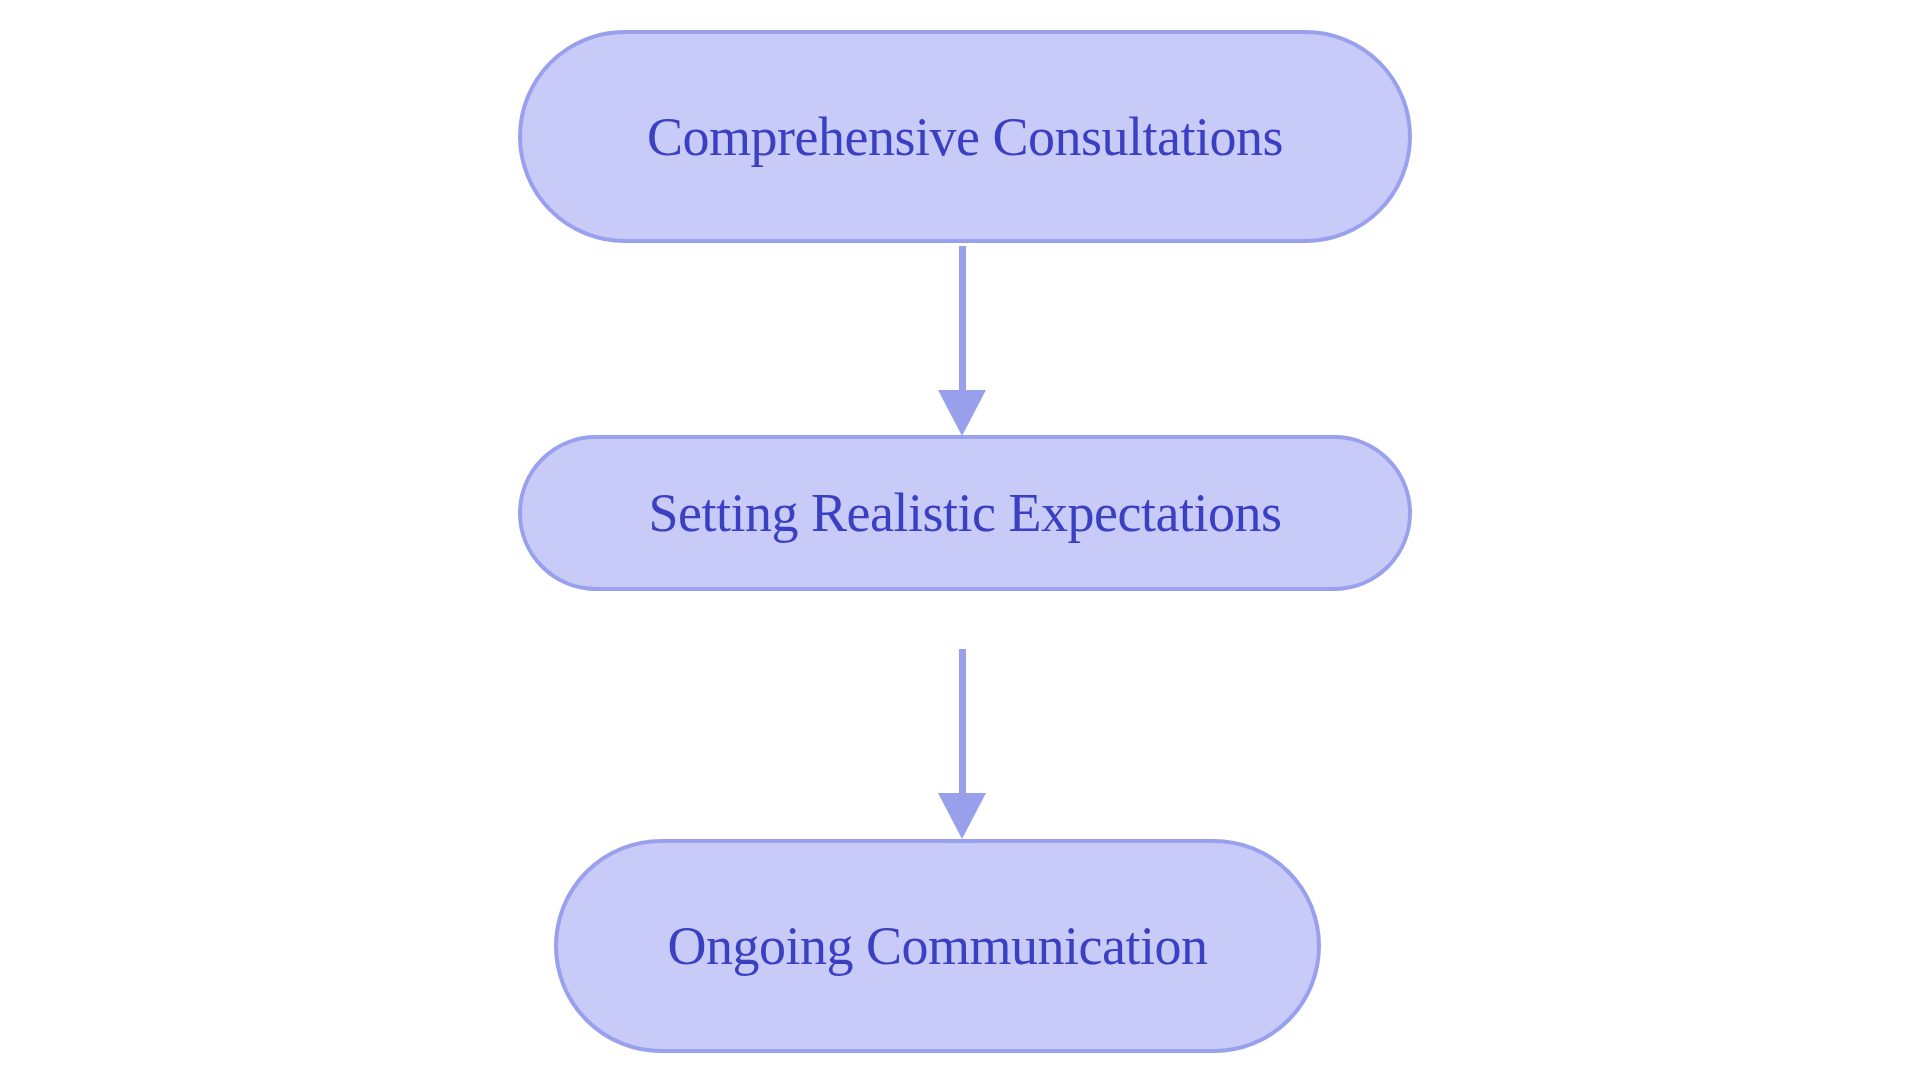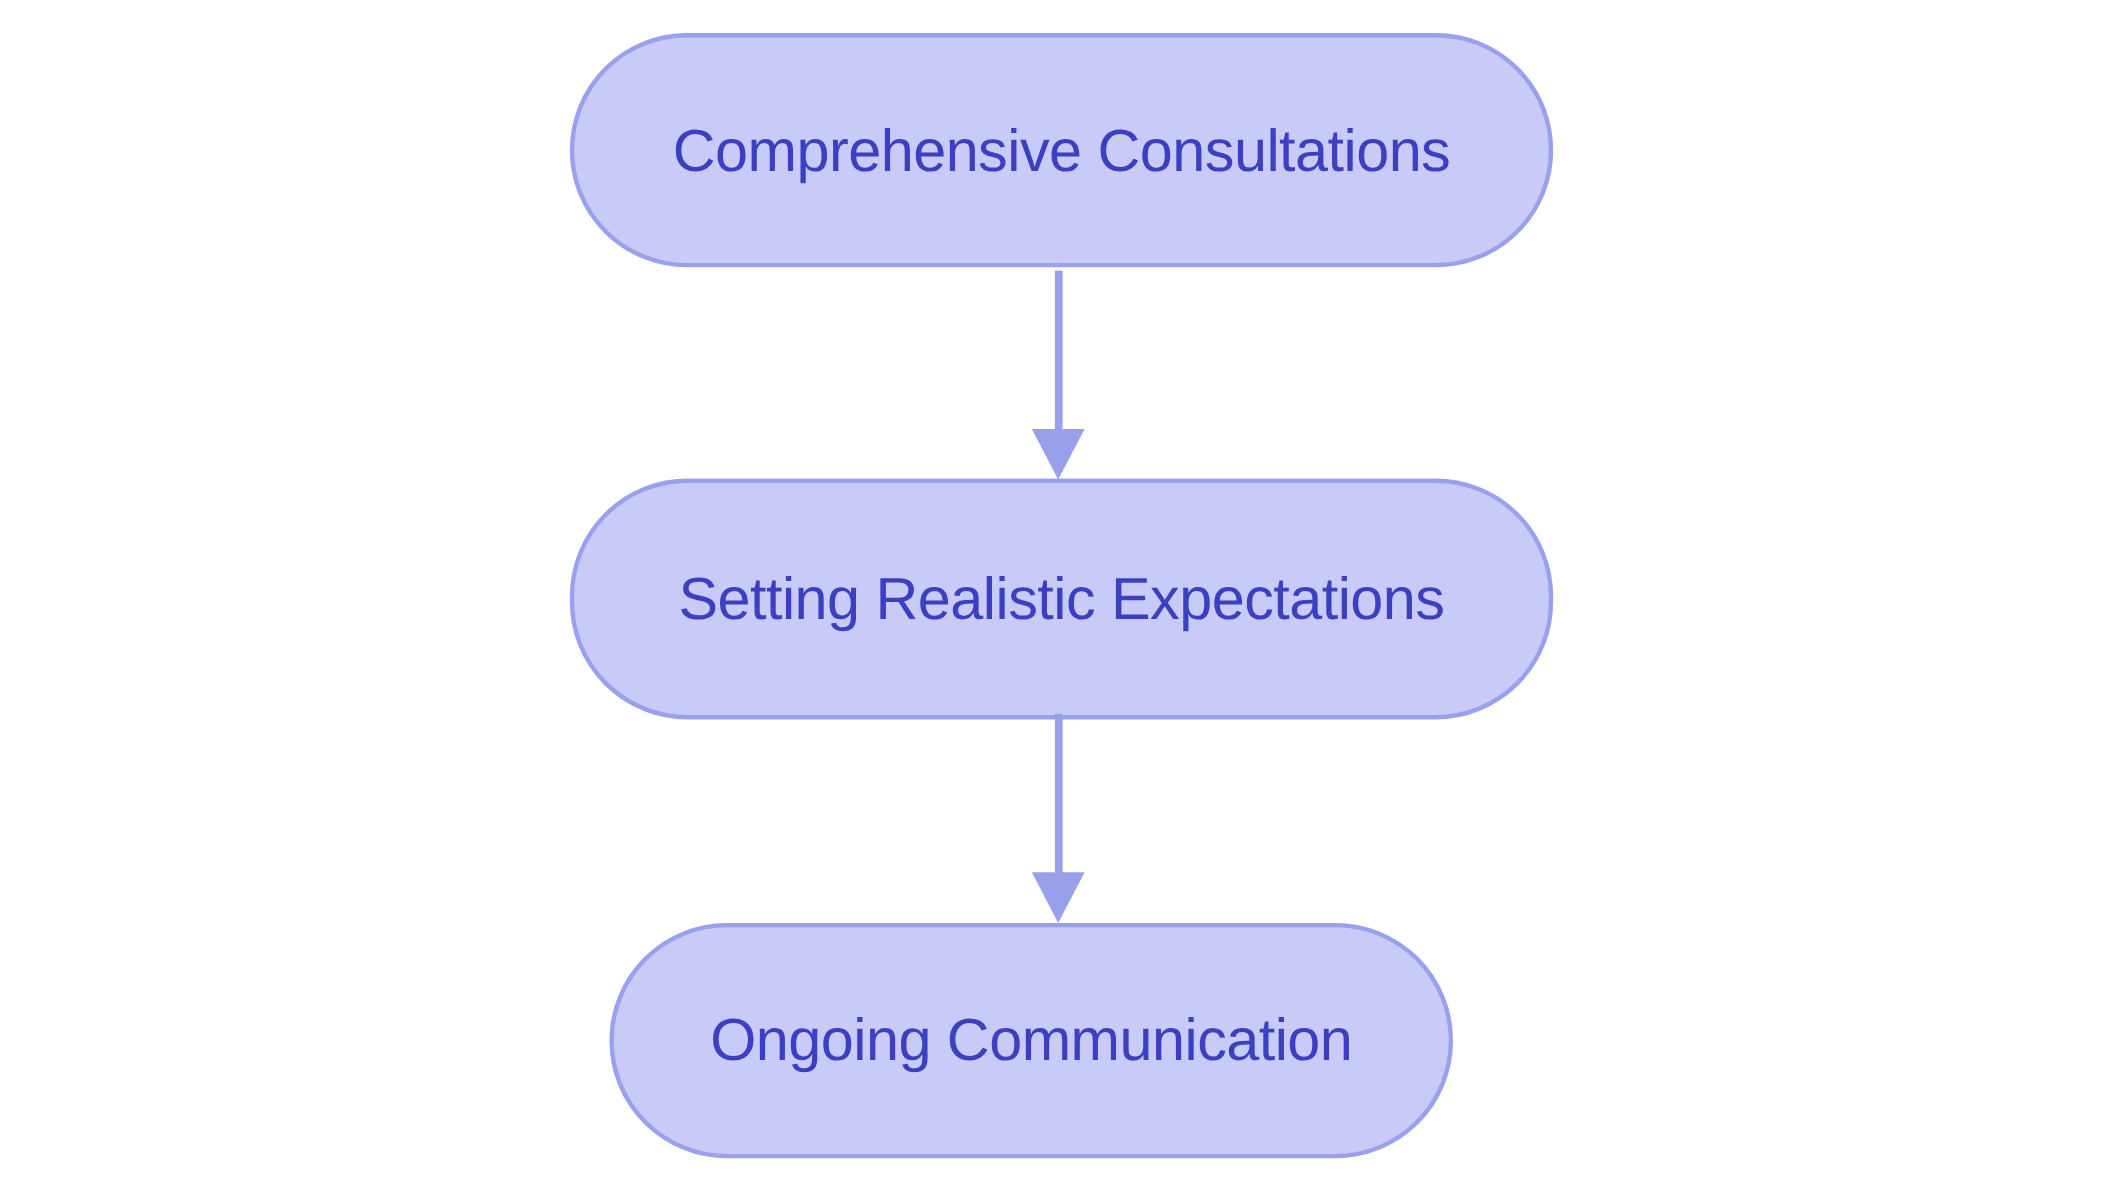--- a/index.html
+++ b/index.html
@@ -19,30 +19,31 @@
   }
   .flow-node {
     position: absolute;
     box-sizing: border-box;
     background: var(--node-fill, #c8cbf8);
     border: 4px solid var(--node-border, #99a0ed);
     border-radius: 107px;
     display: flex;
     align-items: center;
     justify-content: center;
+    font-family: Liberation Serif, serif;
   }
   .flow-node .node-label {
     color: var(--node-text, #3b3fc2);
     font-size: 54px;
     line-height: 1;
     white-space: nowrap;
     letter-spacing: -0.5px;
   }
   #node-1 { left: 518px; top: 30px;  width: 894px; height: 213px; }
-  #node-2 { left: 518px; top: 435px; width: 894px; height: 219px; }
+  #node-2 { left: 518px; top: 435px; width: 894px; height: 156px; }
   #node-3 { left: 554px; top: 839px; width: 767px; height: 214px; }
 
   .arrow-line {
     position: absolute;
     width: 7px;
     background: var(--arrow, #98a0ec);
   }
   .arrow-head {
     position: absolute;
     width: 0;

